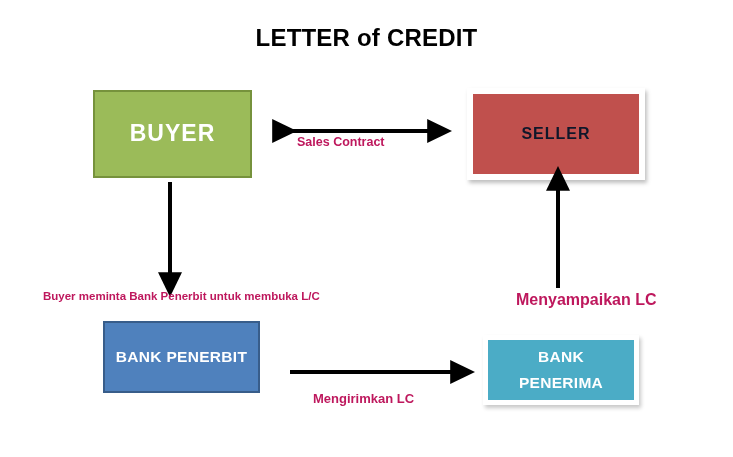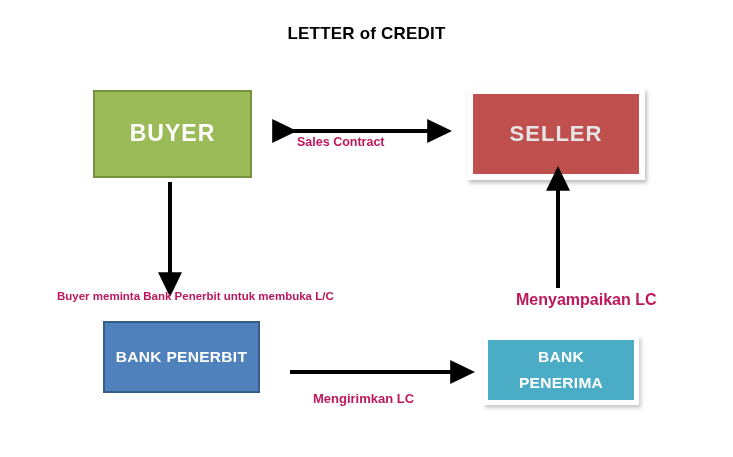--- a/index.html
+++ b/index.html
@@ -18,21 +18,21 @@
     overflow: hidden;
   }
 
   
   .title {
     position: absolute;
     left: 0;
     top: 24px;
     width: 733px;
     text-align: center;
-    font-size: 17px;
+    font-size: 24px;
     font-weight: bold;
     color: #000000;
     letter-spacing: 0.2px;
     font-family: "Liberation Sans", sans-serif;
   }
 
   
   .box {
     position: absolute;
     box-sizing: border-box;
@@ -66,23 +66,23 @@
     padding: 6px;
     box-shadow: 2px 3px 4px rgba(0,0,0,0.25);
   }
   .box-seller .fill {
     width: 100%;
     height: 100%;
     background: #c0504d;
     display: flex;
     align-items: center;
     justify-content: center;
-    font-size: 22px;
+    font-size: 16px;
     letter-spacing: 1px;
-    color: #e5e5e5;
+    color: #0f172a;
     font-weight: bold;
   }
 
   .box-penerbit {
     left: 103px;
     top: 321px;
     width: 157px;
     height: 72px;
     background: #4f81bd;
     border: 2px solid #385d8a;
@@ -131,21 +131,21 @@
     font-weight: bold;
     color: #be185d;
     white-space: nowrap;
   }
   .lbl-sales {
     left: 297px;
     top: 135px;
     font-size: 12.5px;
   }
   .lbl-meminta {
-    left: 57px;
+    left: 43px;
     top: 290px;
     font-size: 11.5px;
   }
   .lbl-menyampaikan {
     left: 516px;
     top: 291px;
     font-size: 16px;
     font-weight: bold;
     text-align: right;
   }

